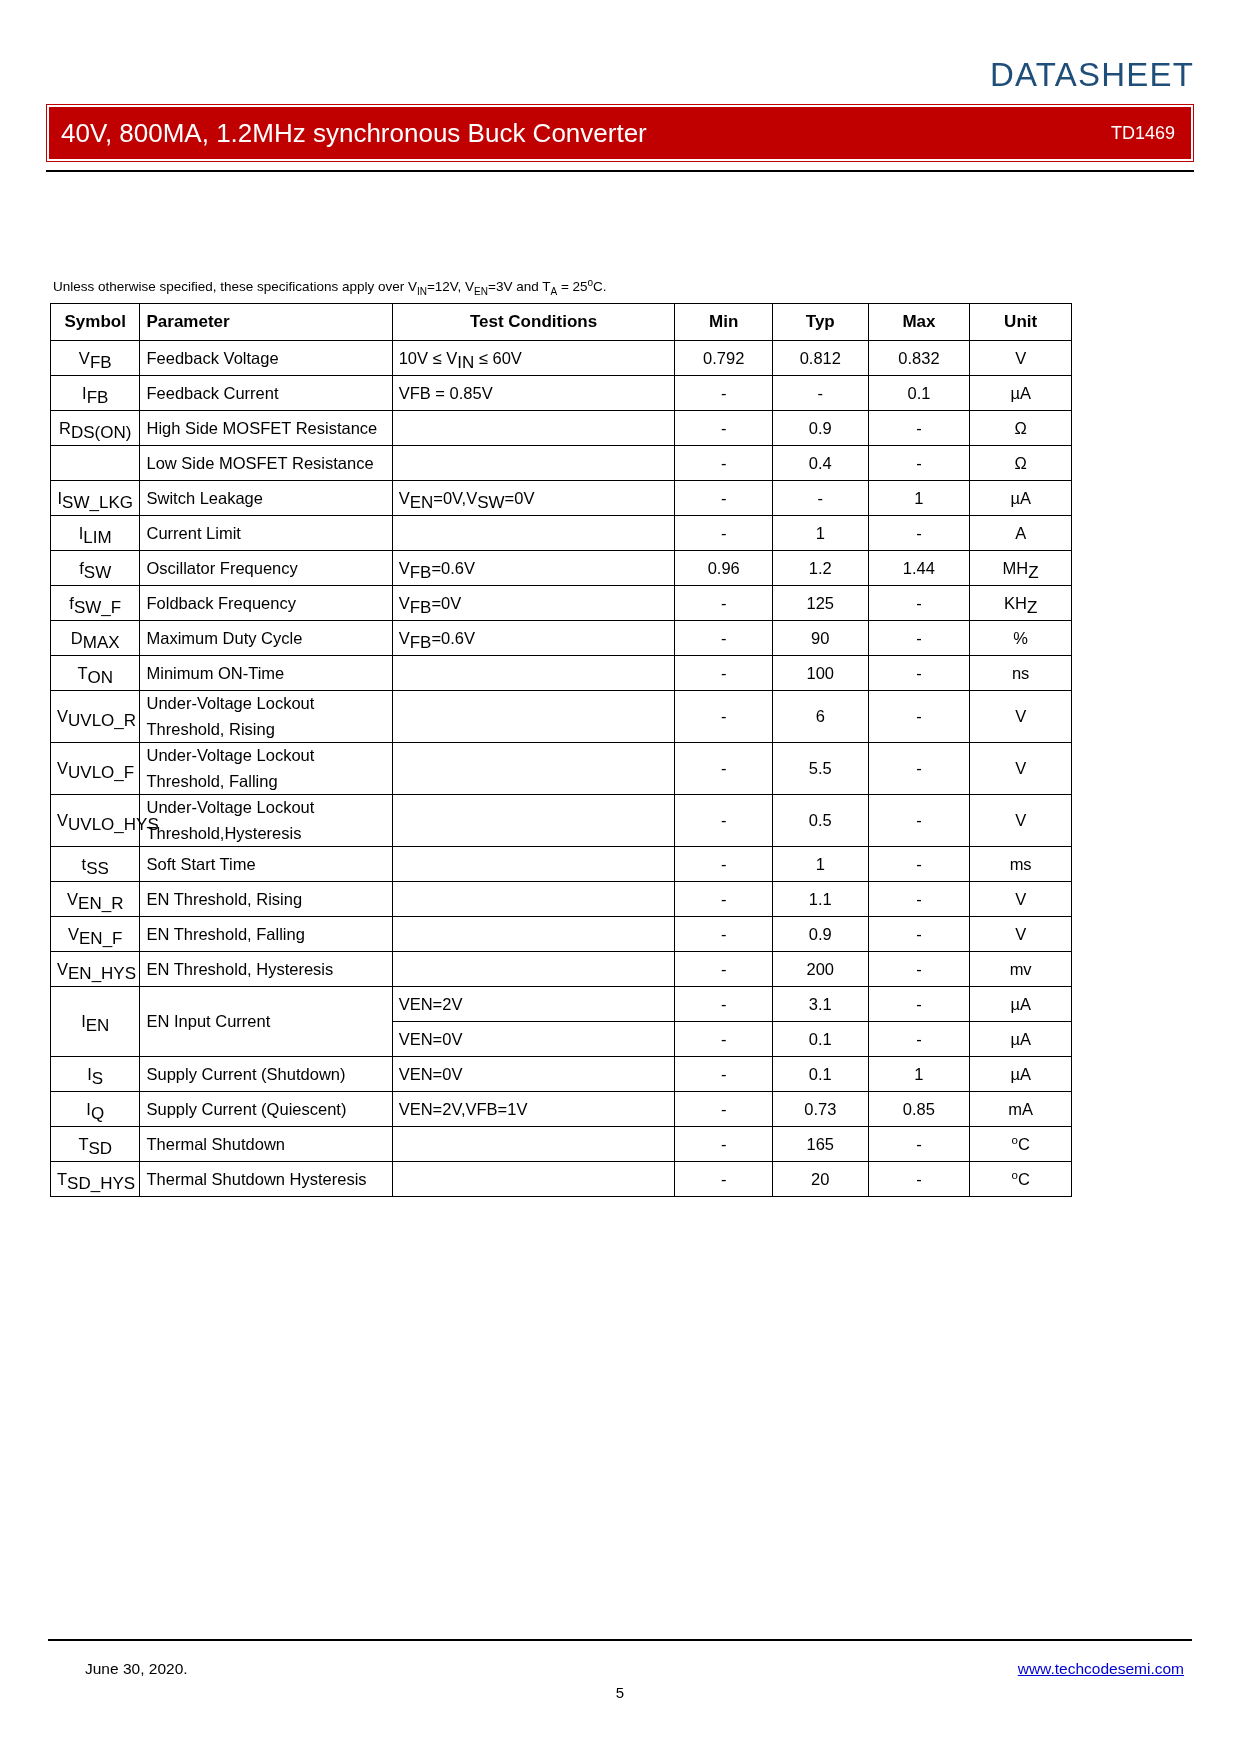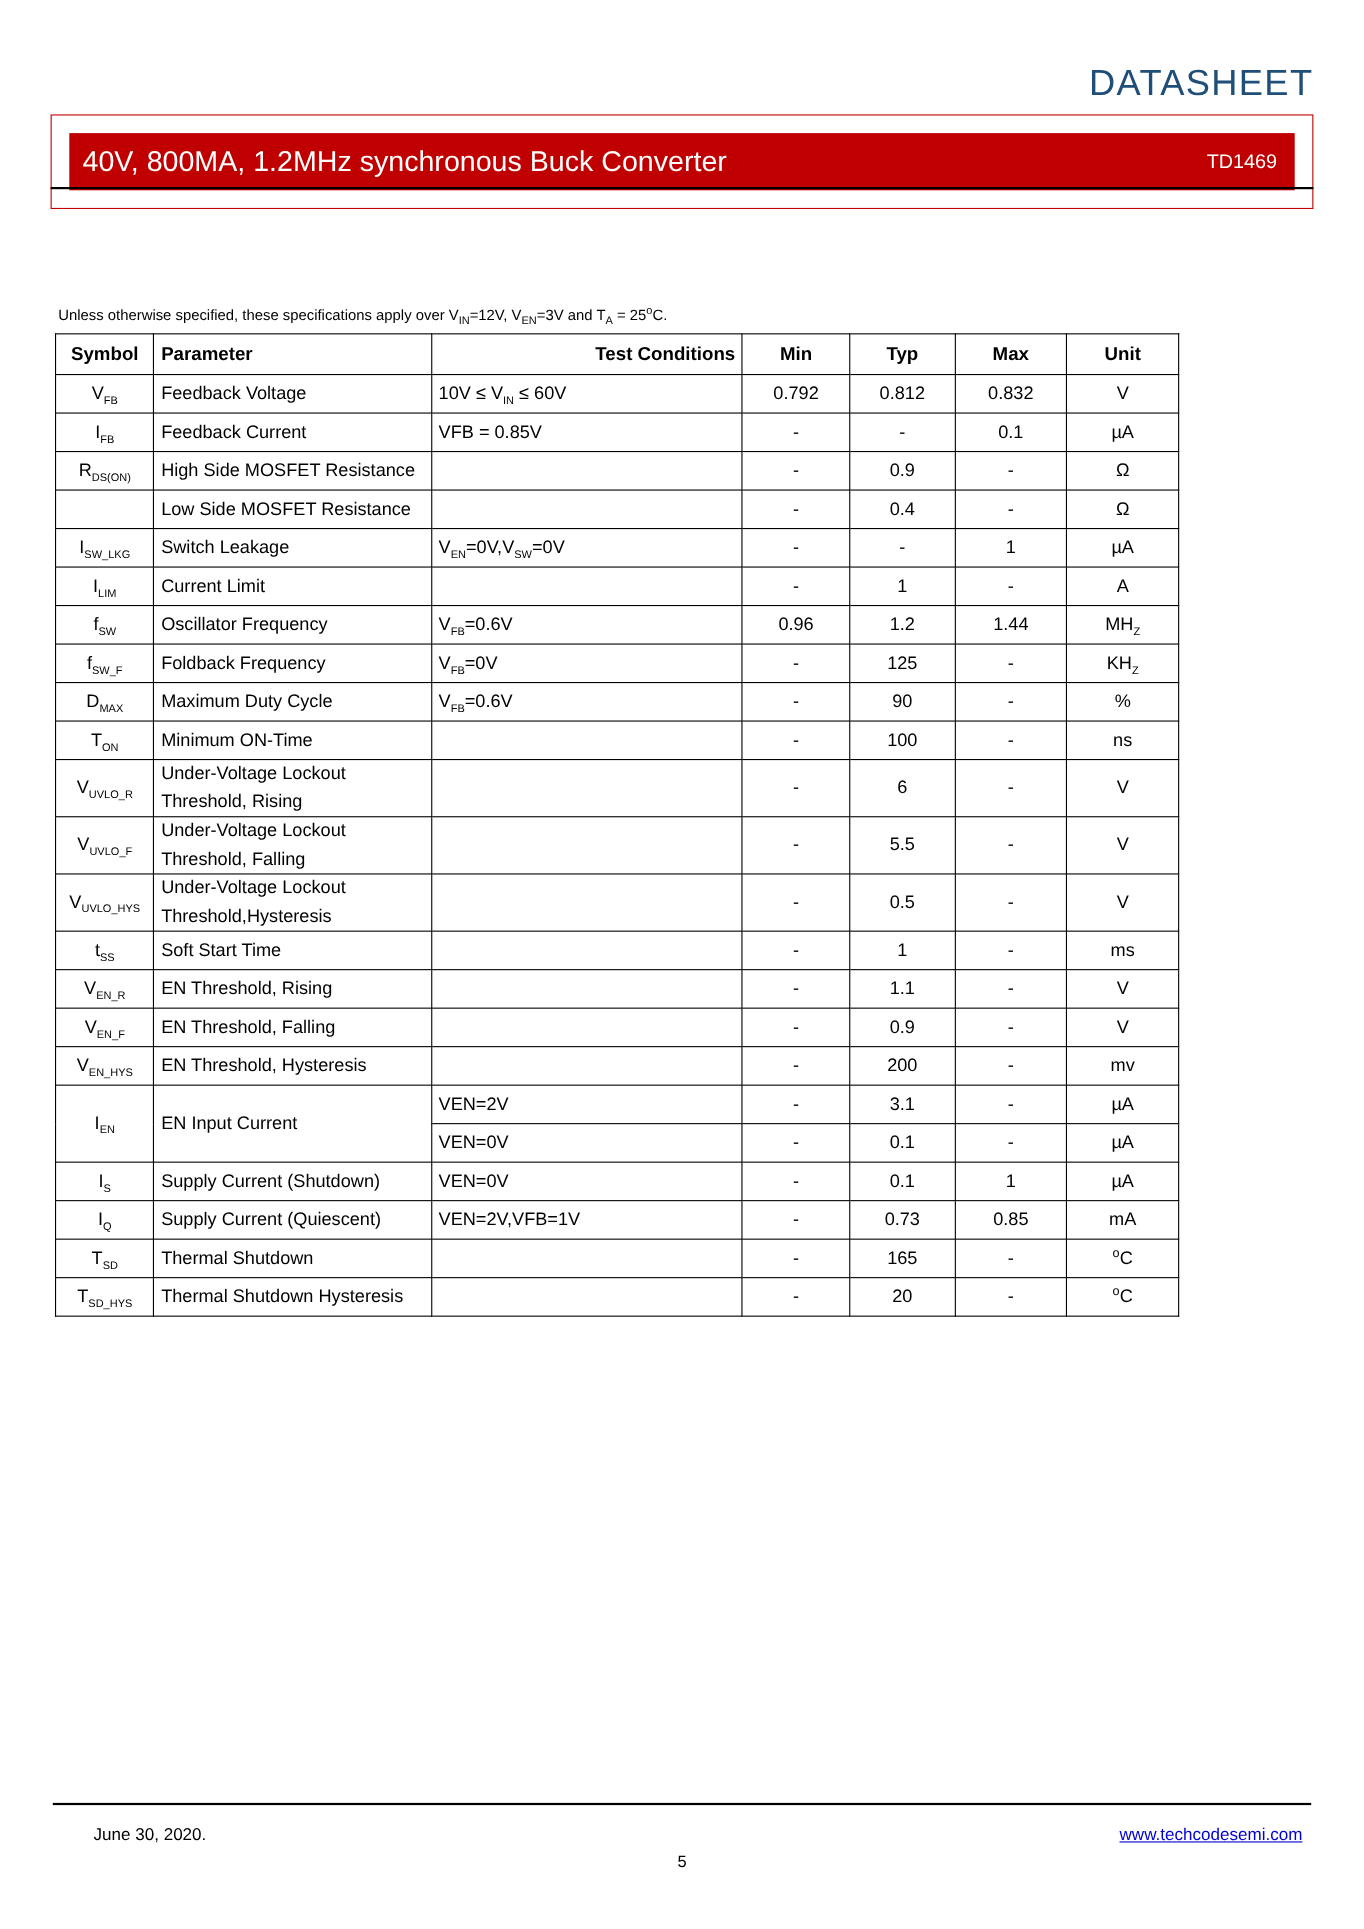--- a/index.html
+++ b/index.html
@@ -63,21 +63,21 @@
     font-family: "Liberation Sans", sans-serif;
   }
 
   
   .banner-wrap {
     position: absolute;
     left: 46px;
     right: 46px;
     top: 104px;
     border: 1px solid #c00000;
-    padding: 16px;
+    padding: 2px;
     box-sizing: border-box;
   }
   .banner {
     background: #c00000;
     height: 52px;
     position: relative;
   }
   .banner-title {
     position: absolute;
     left: 12px;
@@ -157,21 +157,21 @@
   .col-max    { width: 100px; }
   .col-unit   { width: 100px; }
 
   td.symbol { text-align: center; white-space: nowrap; }
   td.param  { text-align: left; }
   td.cond   { text-align: left; white-space: nowrap; }
   td.num    { text-align: center; }
   td.unit   { text-align: center; }
   td.tall   { height: 65px; line-height: 1.55; }
   tr.datarow td { height: 34px; }
-  sub { font-size: 10px; line-height: 0; }
+  sub { font-size: 17px; line-height: 0; }
   sup { font-size: 11.5px; line-height: 0; }
 
   
   .footer-rule {
     position: absolute;
     left: 48px;
     right: 48px;
     top: 1639px;
     border-top: 2px solid #000000;
   }
@@ -243,21 +243,21 @@
         <col class="col-cond">
       <col class="col-min">
         <col class="col-typ">
         <col class="col-max">
         <col class="col-unit">
     </colgroup>
     <thead>
       <tr>
           <th>Symbol</th>
           <th style="text-align: left;">Parameter</th>
-          <th style="text-align: right;">Test Conditions</th>
+          <th style="text-align: center;">Test Conditions</th>
           <th>Min</th>
           <th>Typ</th>
           <th>Max</th>
           <th>Unit</th>
         </tr>
     </thead>
     <tbody>
         <tr class="datarow">
           <td class="symbol">V<sub>FB</sub></td>
           <td class="param">Feedback Voltage</td>

